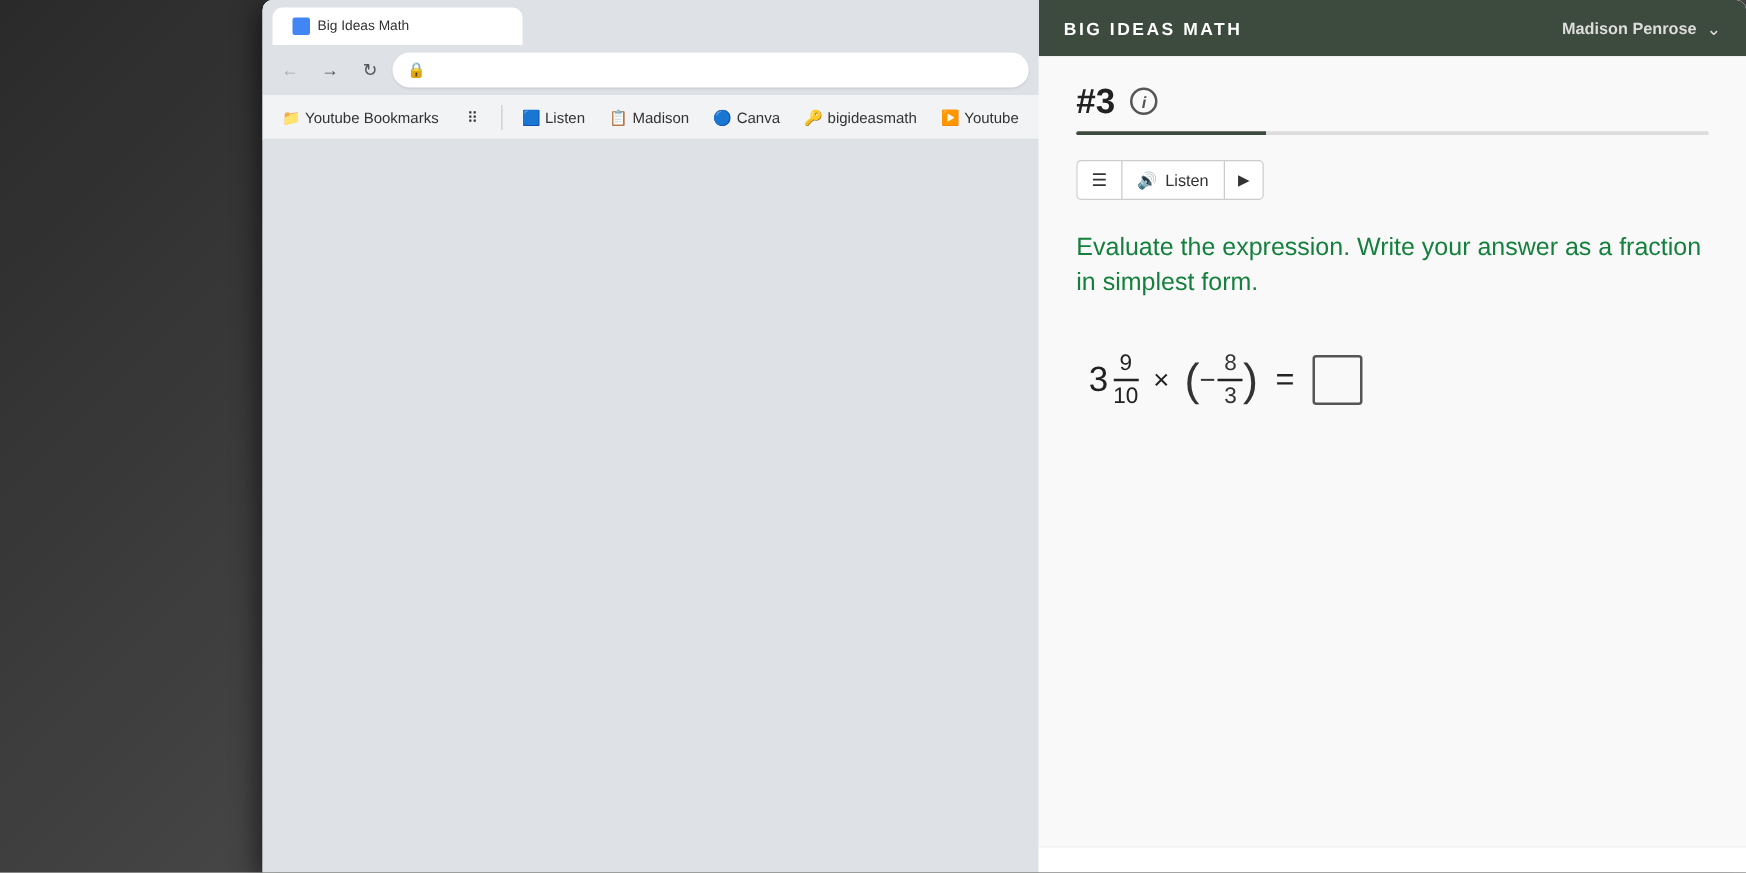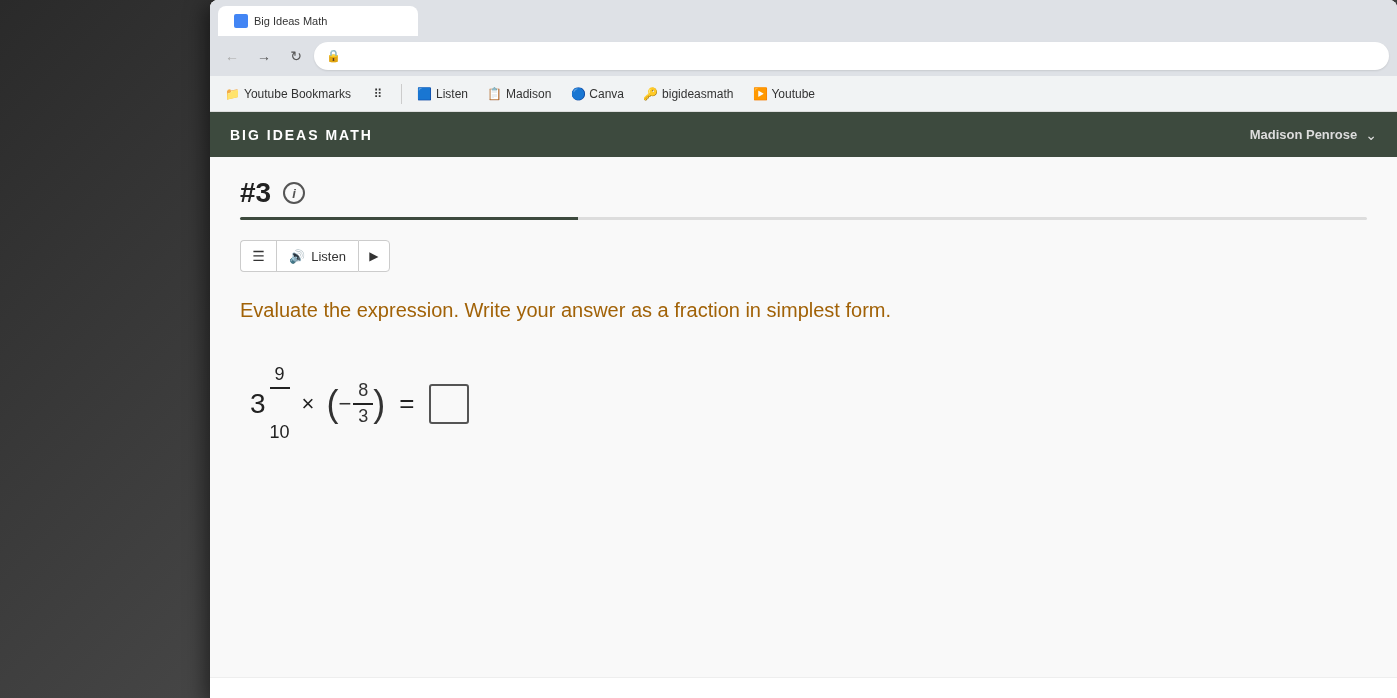--- a/index.html
+++ b/index.html
@@ -25,21 +25,20 @@
       position: absolute;
       top: 0;
       left: 210px;
       width: 1187px;
       height: 698px;
       background: #fff;
       border-radius: 8px 8px 0 0;
       box-shadow: -5px 5px 20px rgba(0,0,0,0.5);
       overflow: hidden;
       display: flex;
-      flex-direction: column;
     }
 
     
     .browser-chrome {
       background: #dee1e6;
       flex-shrink: 0;
     }
 
     
     .tab-bar {
@@ -302,21 +301,21 @@
       display: flex;
       align-items: center;
       justify-content: center;
       cursor: pointer;
       color: #333;
       font-size: 12px;
     }
 
     .question-text {
       font-size: 20px;
-      color: #a16207;
+      color: #15803d;
       margin-bottom: 40px;
       line-height: 1.4;
     }
 
     
     .math-expression {
       display: flex;
       align-items: center;
       gap: 8px;
       font-size: 26px;
@@ -347,21 +346,20 @@
       border-bottom: 2px solid #222;
       padding-bottom: 1px;
       min-width: 20px;
       text-align: center;
     }
 
     .fraction .denominator {
       padding-top: 1px;
       min-width: 20px;
       text-align: center;
-      margin-top: 32px;
     }
 
     .multiply-sign {
       font-size: 22px;
       padding: 0 4px;
     }
 
     .paren-group {
       display: flex;
       align-items: center;

